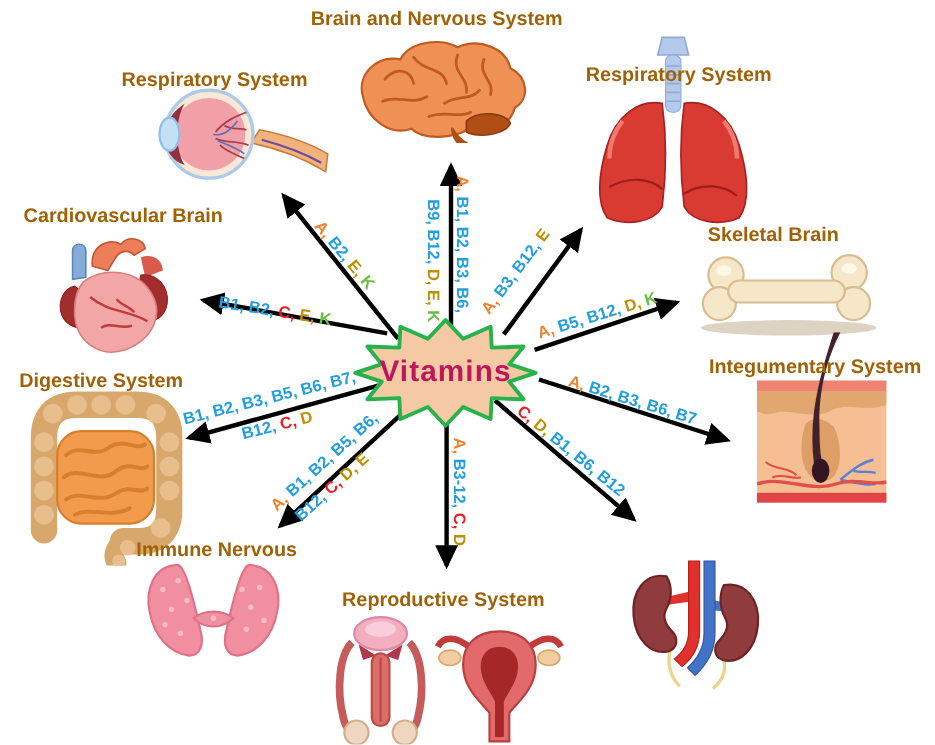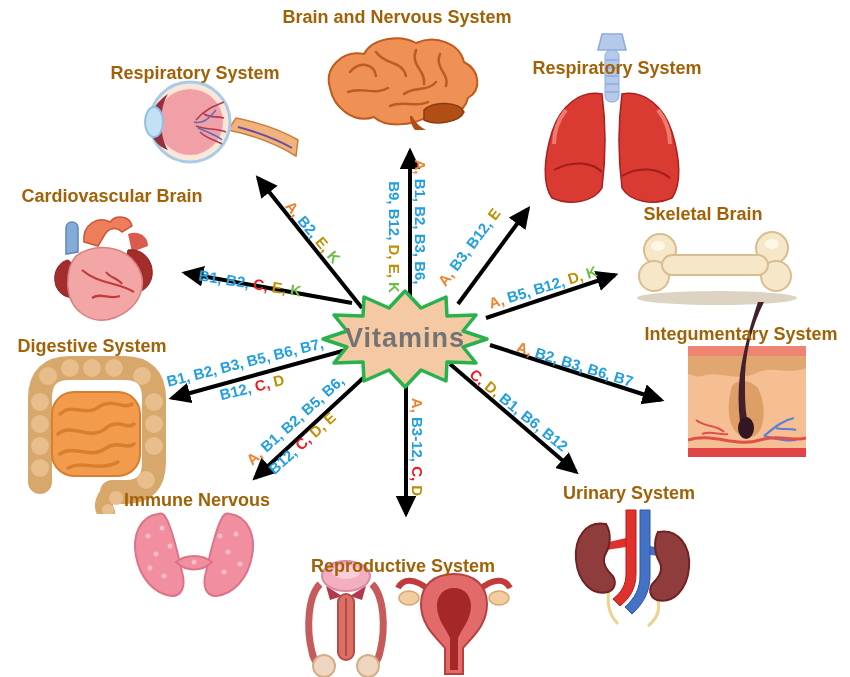--- a/index.html
+++ b/index.html
@@ -3,21 +3,21 @@
 <meta charset="utf-8">
 <style>
   html,body{margin:0;padding:0;background:#fff;}
   .stage{position:relative;width:850px;height:677px;background:#ffffff;overflow:hidden;
          font-family:"Liberation Sans",sans-serif;}
   .layer{position:absolute;left:0;top:0;}
   .title{position:absolute;transform:translate(-50%,-50%);font-weight:bold;font-size:18px;
          color:#a16207;white-space:nowrap;letter-spacing:0px;}
   .vits{position:absolute;font-weight:bold;font-size:15px;white-space:nowrap;}
   .center-label{position:absolute;left:405px;top:338px;transform:translate(-50%,-50%);
-         font-size:27px;font-weight:bold;color:#737373;letter-spacing:1px;}
+         font-size:27px;font-weight:bold;color:#be185d;letter-spacing:1px;}
   .organ{position:absolute;}
 </style>
 </head>
 <body>
 
 <div class="stage">
 
   <svg class="layer" width="850" height="677" viewBox="0 0 850 677">
     <defs>
       <marker id="ah" markerWidth="7" markerHeight="6" refX="4.6" refY="2.6" orient="auto">
@@ -220,22 +220,21 @@
   </svg>
 
   <div class="title" style="left:397px;top:17px">Brain and Nervous System</div>
   <div class="title" style="left:195px;top:73px">Respiratory System</div>
   <div class="title" style="left:617px;top:68px">Respiratory System</div>
   <div class="title" style="left:112px;top:196px">Cardiovascular Brain</div>
   <div class="title" style="left:703px;top:214px">Skeletal Brain</div>
   <div class="title" style="left:741px;top:334px">Integumentary System</div>
   <div class="title" style="left:92px;top:346px">Digestive System</div>
   <div class="title" style="left:197px;top:500px">Immune Nervous</div>
-  <div class="title" style="left:629px;top:493px">Urinary System</div>
-  <div class="title" style="left:403px;top:566px">Reproductive System</div>
+  <div class="title" style="left:403px;top:545px">Reproductive System</div>
 
   <div class="vits" style="left:420px;top:222px;transform:translate(-50%,-50%) rotate(90deg)"><span style="color: rgb(240, 130, 45);">A, </span><span style="color: rgb(33, 159, 222);">B1, B2, B3, B6,</span></div>
   <div class="vits" style="left:394px;top:237px;transform:translate(-50%,-50%) rotate(90deg)"><span style="color: rgb(33, 159, 222);">B9, B12, </span><span style="color: rgb(191, 143, 0);">D, E, </span><span style="color: rgb(108, 190, 69);">K</span></div>
   <div class="vits" style="left:313px;top:232px;transform:translate(-50%,-50%) rotate(50deg)"><span style="color: rgb(240, 130, 45);">A, </span><span style="color: rgb(33, 159, 222);">B2, </span><span style="color: rgb(191, 143, 0);">E, </span><span style="color: rgb(108, 190, 69);">K</span></div>
   <div class="vits" style="left:469px;top:247px;transform:translate(-50%,-50%) rotate(-53deg)"><span style="color: rgb(240, 130, 45);">A, </span><span style="color: rgb(33, 159, 222);">B3, B12, </span><span style="color: rgb(191, 143, 0);">E</span></div>
   <div class="vits" style="left:250px;top:283px;transform:translate(-50%,-50%) rotate(9deg)"><span style="color: rgb(33, 159, 222);">B1, B2, </span><span style="color: rgb(236, 28, 36);">C, </span><span style="color: rgb(191, 143, 0);">E, </span><span style="color: rgb(108, 190, 69);">K</span></div>
   <div class="vits" style="left:543px;top:287px;transform:translate(-50%,-50%) rotate(-17deg)"><span style="color: rgb(240, 130, 45);">A, </span><span style="color: rgb(33, 159, 222);">B5, B12, </span><span style="color: rgb(191, 143, 0);">D, </span><span style="color: rgb(108, 190, 69);">K</span></div>
   <div class="vits" style="left:245px;top:362px;transform:translate(-50%,-50%) rotate(-14deg)"><span style="color: rgb(33, 159, 222);">B1, B2, B3, B5, B6, B7,</span></div>
   <div class="vits" style="left:252px;top:387px;transform:translate(-50%,-50%) rotate(-14deg)"><span style="color: rgb(33, 159, 222);">B12, </span><span style="color: rgb(236, 28, 36);">C, </span><span style="color: rgb(191, 143, 0);">D</span></div>
   <div class="vits" style="left:575px;top:364px;transform:translate(-50%,-50%) rotate(17deg)"><span style="color: rgb(240, 130, 45);">A, </span><span style="color: rgb(33, 159, 222);">B2, B3, B6, B7</span></div>

